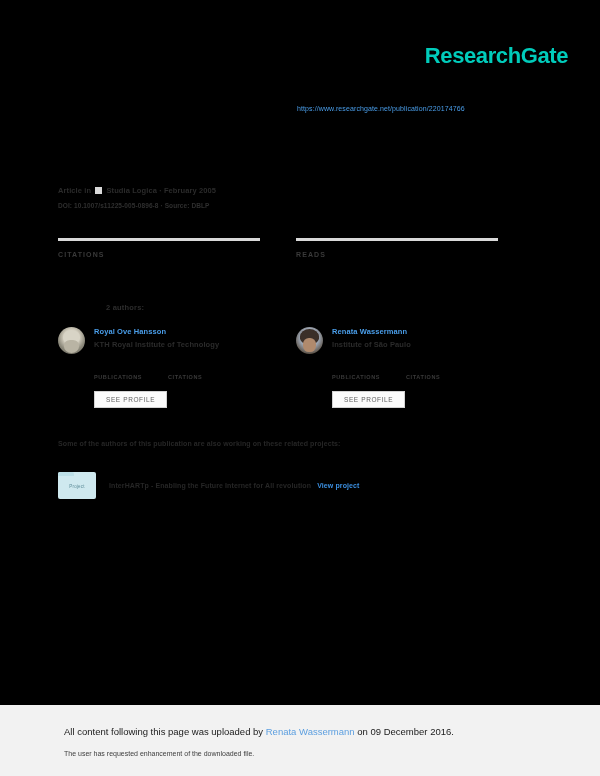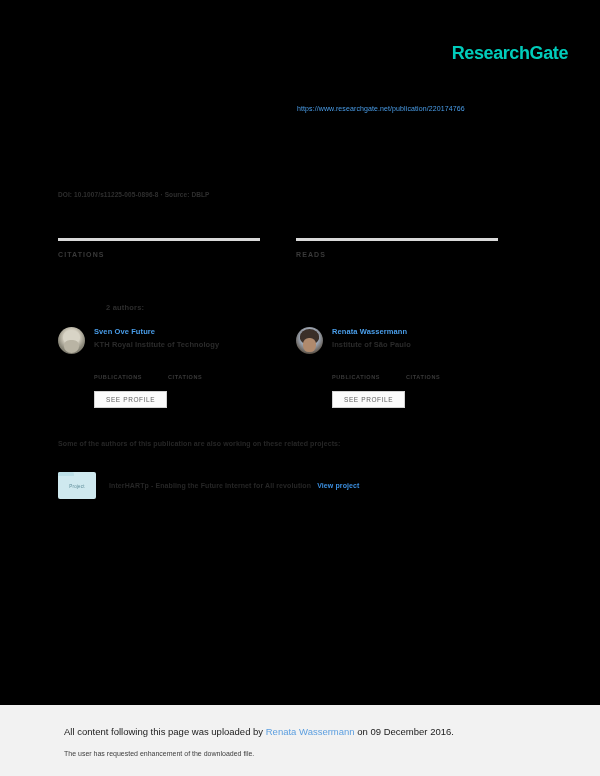--- a/index.html
+++ b/index.html
@@ -25,21 +25,21 @@
     height: 695px;
     background: #000000;
     overflow: hidden;
   }
 
   
   .rg-logo {
     position: absolute;
     right: 32px;
     top: 43px;
-    font-size: 18px;
+    font-size: 22px;
     font-weight: bold;
     letter-spacing: -0.4px;
     color: #00ccbb;
     font-family: "Liberation Sans", sans-serif;
     white-space: nowrap;
   }
 
   
   .rg-url {
     position: absolute;
@@ -343,20 +343,26 @@
 </head>
 <body>
 
 <div class="page">
 
   <div class="rg-logo">ResearchGate</div>
 
   <a class="rg-url" href="#">https://www.researchgate.net/publication/220174766</a>
 
   <div class="meta-block">
+    <div class="meta-line-1">
+      <span class="kind">Article</span>
+      <span>in</span>
+      <span class="badge"></span>
+      <span class="journal">Studia Logica · February 2005</span>
+    </div>
     <div class="meta-line-2">DOI: 10.1007/s11225-005-0896-8 · Source: DBLP</div>
   </div>
 
   <div class="stats">
     <div class="stat-col">
       <div class="stat-rule"></div>
       <div class="stat-label">CITATIONS</div>
       <div class="stat-value"></div>
     </div>
     <div class="stat-col">
@@ -367,21 +373,21 @@
   </div>
 
   <div class="authors-heading">2 authors:</div>
 
   <div class="authors">
 
     <div class="author">
       <div class="author-row">
         <div class="avatar a1"></div>
         <div class="author-info">
-          <a class="author-name" href="#">Sven Ove Future</a>
+          <a class="author-name" href="#">Royal Ove Hansson</a>
           <div class="author-affil">KTH Royal Institute of Technology</div>
         </div>
       </div>
       <div class="author-stats">
         <div class="astat">
           <div class="astat-value"></div>
           <div class="astat-label">PUBLICATIONS</div>
         </div>
         <div class="astat">
           <div class="astat-value"></div>

